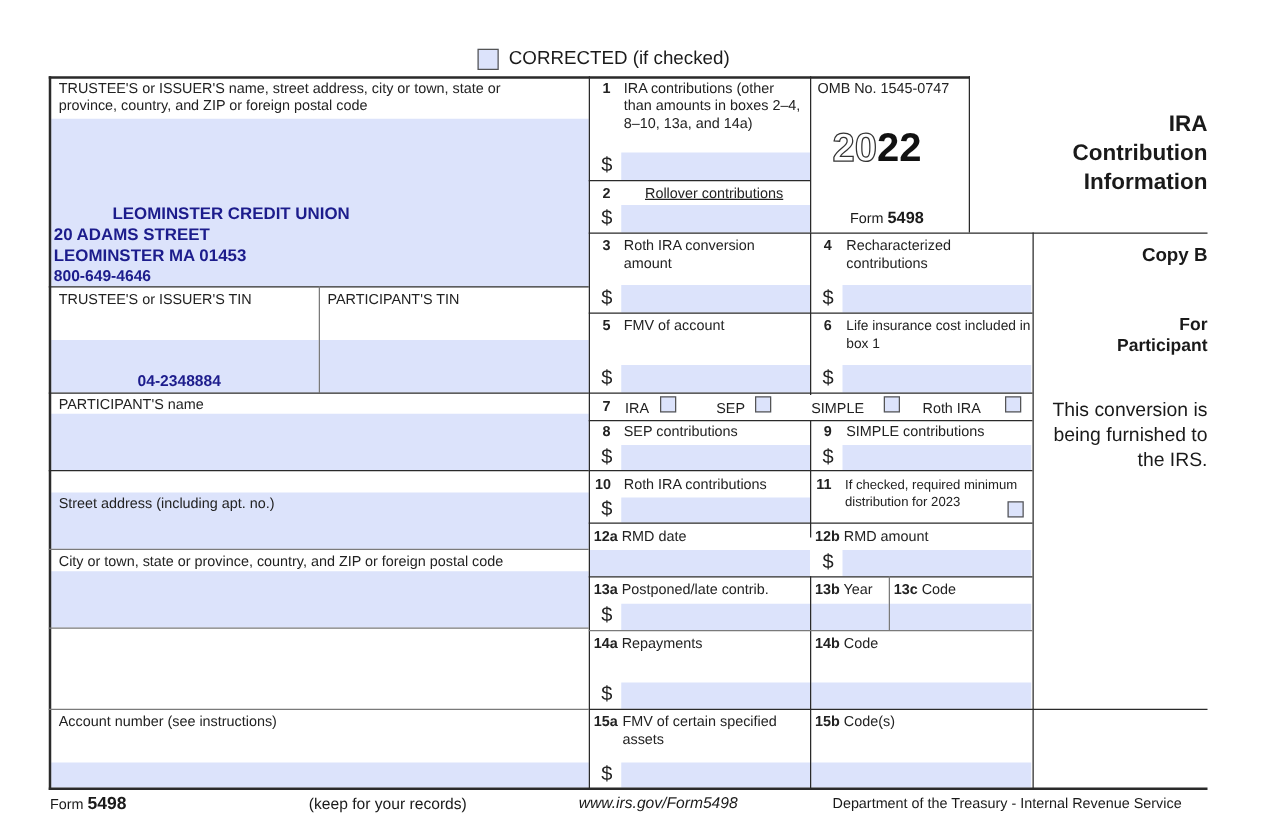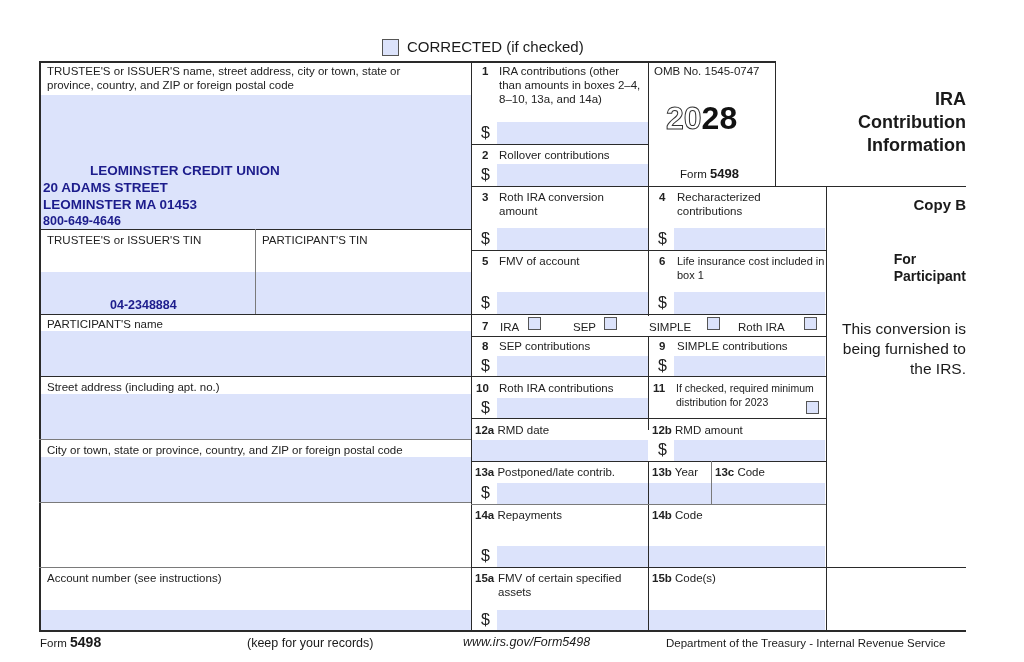--- a/index.html
+++ b/index.html
@@ -91,51 +91,51 @@
 <div class="abs blue" style="left:43px;top:162px;margin-left:47px;">LEOMINSTER CREDIT UNION</div>
 <div class="abs blue" style="left:43px;top:179px;">20 ADAMS STREET</div>
 <div class="abs blue" style="left:43px;top:196px;">LEOMINSTER MA 01453</div>
 <div class="abs blue" style="left:43px;top:213px;font-size:12.5px;">800-649-4646</div>
 
 <div class="lbl" style="left:47px;top:233px;">TRUSTEE'S or ISSUER'S TIN</div>
 <div class="abs blue" style="left:110px;top:297px;font-size:12.5px;">04-2348884</div>
 <div class="lbl" style="left:262px;top:233px;">PARTICIPANT'S TIN</div>
 
 <div class="lbl" style="left:47px;top:317px;">PARTICIPANT'S name</div>
-<div class="lbl" style="left:47px;top:380px;text-align:right;">Street address (including apt. no.)</div>
+<div class="lbl" style="left:47px;top:396px;text-align:right;">Street address (including apt. no.)</div>
 <div class="lbl" style="left:47px;top:443px;">City or town, state or province, country, and ZIP or foreign postal code</div>
 <div class="lbl" style="left:47px;top:571px;">Account number (see instructions)</div>
 
 <div class="lbl" style="left:654px;top:64px;">OMB No. 1545-0747</div>
 <div class="abs" style="left:666px;top:100px;font-size:32px;font-weight:bold;font-family:'Liberation Sans',sans-serif;">
-  <span style="color:#fff;-webkit-text-stroke:1px #333;">20</span><span style="color:#111;">28</span>
+  <span style="color:#fff;-webkit-text-stroke:1px #333;">20</span><span style="color:#111;">22</span>
 </div>
 <div class="abs" style="left:680px;top:166px;font-size:11.5px;">
   <span>Form</span>
   <span style="font-weight:bold;font-size:13px;">5498</span>
 </div>
 
 <div class="abs" style="right:58px;top:88px;text-align:right;font-size:18px;font-weight:bold;line-height:23px;">
   <div>IRA</div>
   <div>Contribution</div>
   <div>Information</div>
 </div>
 <div class="abs" style="right:58px;top:196px;font-size:15px;font-weight:bold;">Copy B</div>
-<div class="abs" style="right:58px;top:251px;font-size:14px;font-weight:bold;line-height:17px;">
+<div class="abs" style="right:58px;top:251px;text-align:right;font-size:14px;font-weight:bold;line-height:17px;">
   <div>For</div>
   <div>Participant</div>
 </div>
 <div class="abs" style="right:58px;top:319px;width:140px;text-align:right;font-size:15.5px;line-height:20px;">This conversion is being furnished to the IRS.</div>
 
 <div class="lbl num" style="left:482px;top:64px;">1</div>
 <div class="lbl" style="left:499px;top:64px;width:145px;">IRA contributions (other than amounts in boxes 2–4, 8–10, 13a, and 14a)</div>
 <div class="dollar" style="left:481px;top:124px;">$</div>
 
 <div class="lbl num" style="left:482px;top:148px;">2</div>
-<div class="lbl" style="left:499px;top:148px;">Rollover contributions</div>
+<div class="lbl" style="left:516px;top:148px;text-decoration:underline;">Rollover contributions</div>
 <div class="dollar" style="left:481px;top:166px;">$</div>
 
 <div class="lbl num" style="left:482px;top:190px;">3</div>
 <div class="lbl" style="left:499px;top:190px;width:130px;">Roth IRA conversion amount</div>
 <div class="dollar" style="left:481px;top:230px;">$</div>
 
 <div class="lbl num" style="left:659px;top:190px;">4</div>
 <div class="lbl" style="left:677px;top:190px;width:120px;">Recharacterized contributions</div>
 <div class="dollar" style="left:658px;top:230px;">$</div>
 

